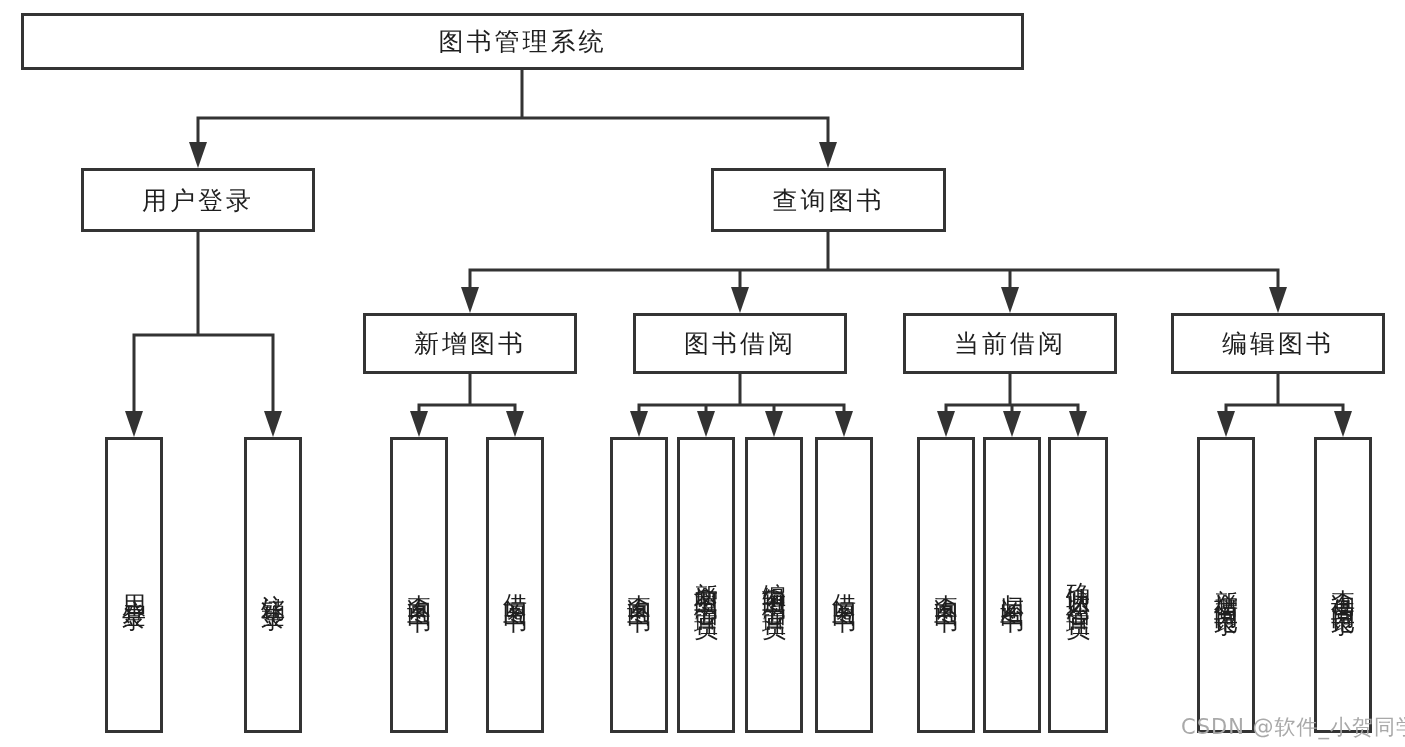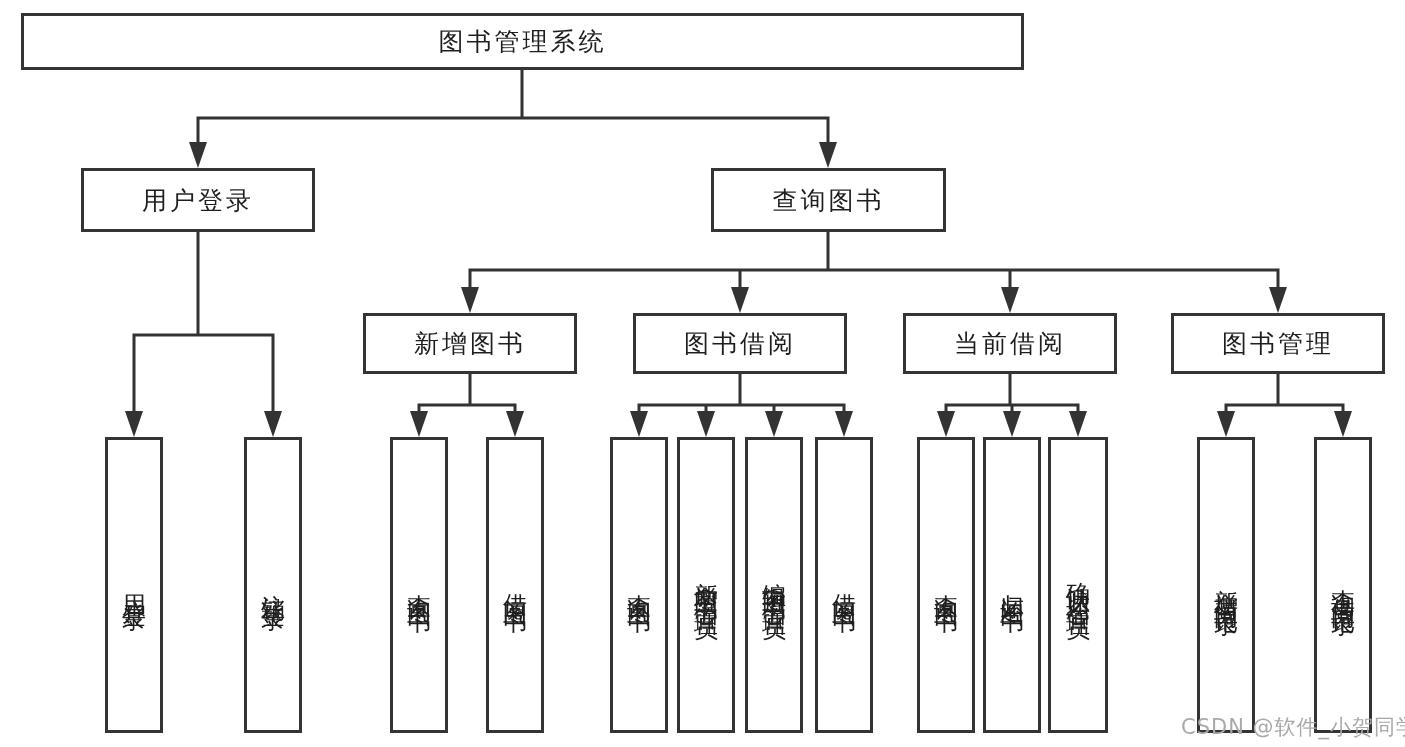--- a/index.html
+++ b/index.html
@@ -110,21 +110,21 @@
   </svg>
 
   <div class="box hbox" style="left:21px; top:13px; width:1003px; height:57px;">图书管理系统</div>
 
   <div class="box hbox" style="left:81px; top:168px; width:234px; height:64px;">用户登录</div>
   <div class="box hbox" style="left:711px; top:168px; width:235px; height:64px;">查询图书</div>
 
   <div class="box hbox" style="left:363px; top:313px; width:214px; height:61px;">新增图书</div>
   <div class="box hbox" style="left:633px; top:313px; width:214px; height:61px;">图书借阅</div>
   <div class="box hbox" style="left:903px; top:313px; width:214px; height:61px;">当前借阅</div>
-  <div class="box hbox" style="left:1171px; top:313px; width:214px; height:61px;">图书管理</div>
+  <div class="box hbox" style="left:1171px; top:313px; width:214px; height:61px;">编辑图书</div>
 
   <div class="box vbox" style="left:105px;">用户登录</div>
   <div class="box vbox" style="left:244px;">注销登录</div>
 
   <div class="box vbox" style="left:390px;">查询图书</div>
   <div class="box vbox" style="left:486px;">借阅图书</div>
 
   <div class="box vbox" style="left:610px;">查询图书</div>
   <div class="box vbox" style="left:677px;">新增图书（管理员）</div>
   <div class="box vbox" style="left:745px;">编辑图书（管理员）</div>

